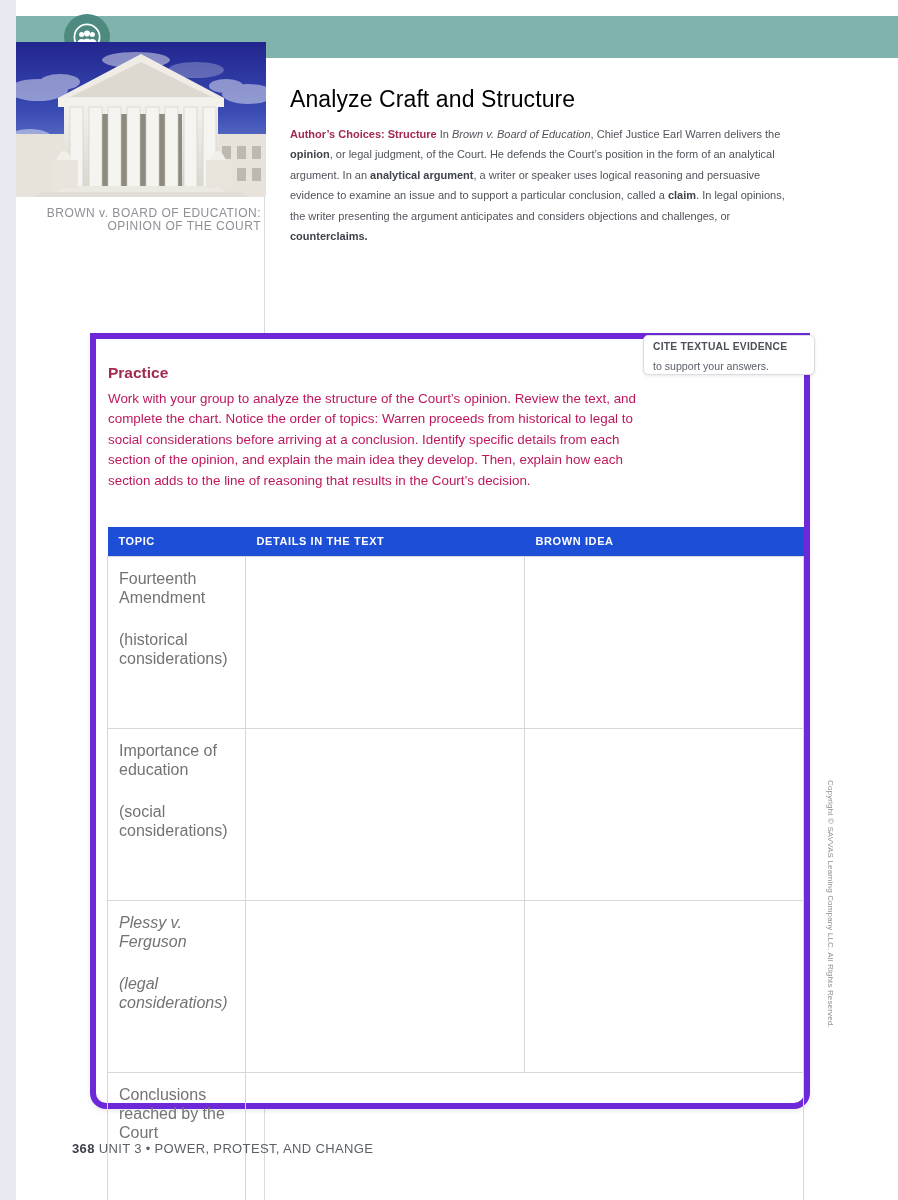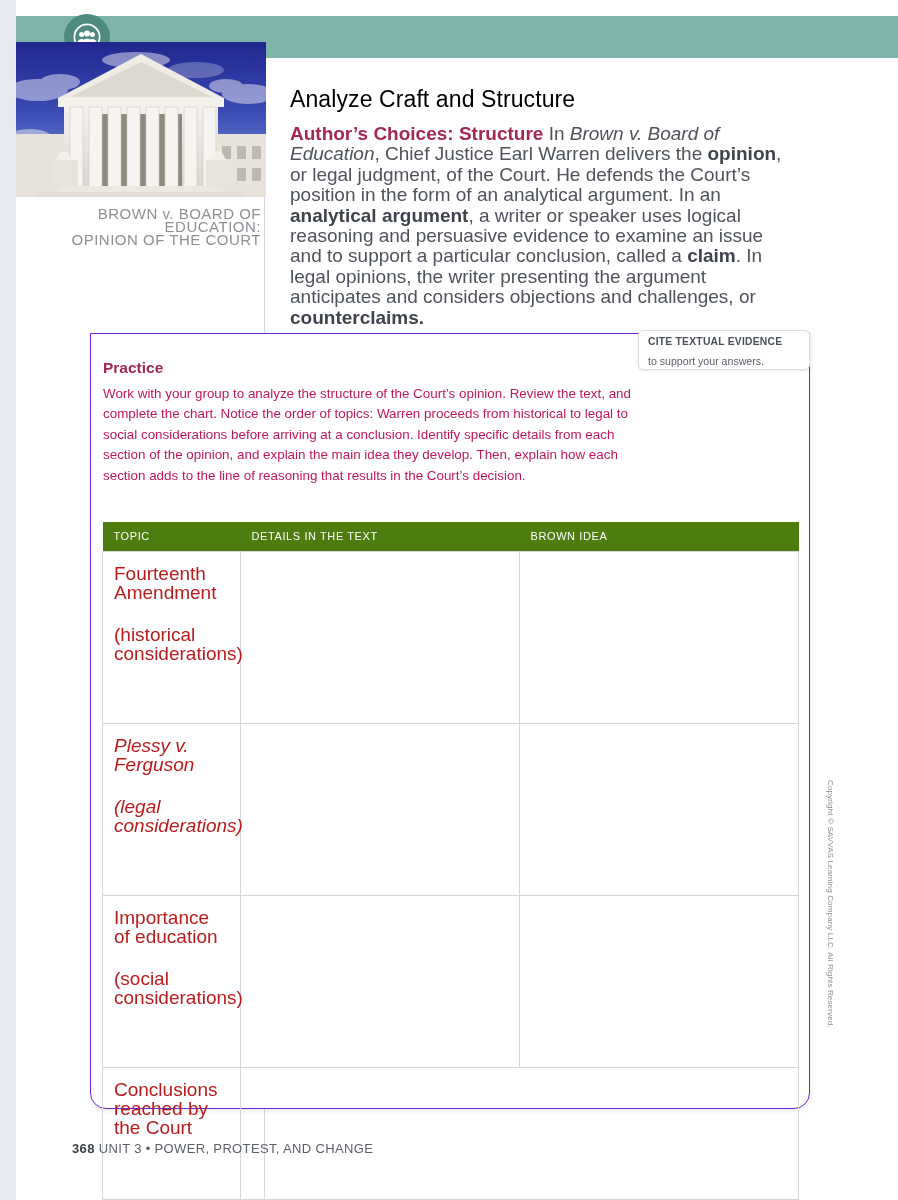--- a/index.html
+++ b/index.html
@@ -58,21 +58,21 @@
     width: 250px; height: 155px;
     overflow: hidden;
   }
   #court-photo svg { display: block; }
 
   #photo-caption {
     position: absolute;
     left: 0; top: 207px;
     width: 245px;
     text-align: right;
-    font-size: 15px;
+    font-size: 12px;
     line-height: 13px;
     letter-spacing: 0.5px;
     color: #8e9096;
   }
 
   
   #col-rule {
     position: absolute;
     left: 248px; top: 197px;
     width: 1px; height: 1003px;
@@ -86,35 +86,35 @@
     width: 500px;
   }
   #article h1 {
     font-size: 23px;
     font-weight: 400;
     color: #000000;
     letter-spacing: 0.1px;
     margin-bottom: 11px;
   }
   #article p {
-    font-size: 19px;
+    font-size: 11px;
     line-height: 20.4px;
     color: #4f535b;
   }
   .kw { font-weight: bold; color: #3f444c; }
   .lead { font-weight: bold; color: #a3294e; }
   .ital { font-style: italic; }
 
   
   #practice-card {
     position: absolute;
     left: 74px; top: 333px;
     width: 720px; height: 776px;
     background: #ffffff;
-    border: 1px solid #6d28d9;
+    border: 6px solid #6d28d9;
     border-radius: 0 0 16px 16px;
     box-shadow: 0 2px 5px rgba(0,0,0,0.09);
   }
 
   #practice-title {
     position: absolute;
     left: 12px; top: 25px;
     font-size: 15.5px;
     font-weight: bold;
     color: #a3294e;
@@ -153,36 +153,36 @@
 
   
   #chart {
     position: absolute;
     left: 11px; top: 188px;
     width: 696px;
     border-collapse: collapse;
     table-layout: fixed;
   }
   #chart th {
-    background: #4d7c0f;
+    background: #1d4ed8;
     color: #ffffff;
     font-size: 11px;
-    font-weight: 400;
+    font-weight: 700;
     letter-spacing: 0.6px;
     text-align: left;
     padding: 8px 0 8px 11px;
     height: 29px;
   }
   #chart td {
     border: 1px solid #d6d7da;
     vertical-align: top;
     padding: 12px 11px 0 11px;
-    font-size: 19px;
+    font-size: 16px;
     line-height: 19px;
-    color: #b91c1c;
+    color: #737373;
   }
   #chart td.topic p + p { margin-top: 23px; }
   .row-tall td { height: 172px; }
   .row-last td { height: 132px; margin-top: 28px; }
   td.italic-topic { font-style: italic; }
 
   
   #footer {
     position: absolute;
     left: 56px; top: 1141px;
@@ -332,31 +332,31 @@
       <tbody id="chart-body">
           <tr class="row-tall">
             <td class="topic">
               <p>Fourteenth Amendment</p>
               <p>(historical considerations)</p>
             </td>
             <td></td>
             <td></td>
           </tr>
           <tr class="row-tall">
+            <td class="topic">
+              <p>Importance of education</p>
+              <p>(social considerations)</p>
+            </td>
+            <td></td>
+            <td></td>
+          </tr>
+          <tr class="row-tall">
             <td class="topic italic-topic">
               <p>Plessy v. Ferguson</p>
               <p>(legal considerations)</p>
-            </td>
-            <td></td>
-            <td></td>
-          </tr>
-          <tr class="row-tall">
-            <td class="topic">
-              <p>Importance of education</p>
-              <p>(social considerations)</p>
             </td>
             <td></td>
             <td></td>
           </tr>
           <tr class="row-last">
             <td class="topic">
               <p>Conclusions reached by the Court</p>
             </td>
             <td colspan="2"></td>
           </tr>

